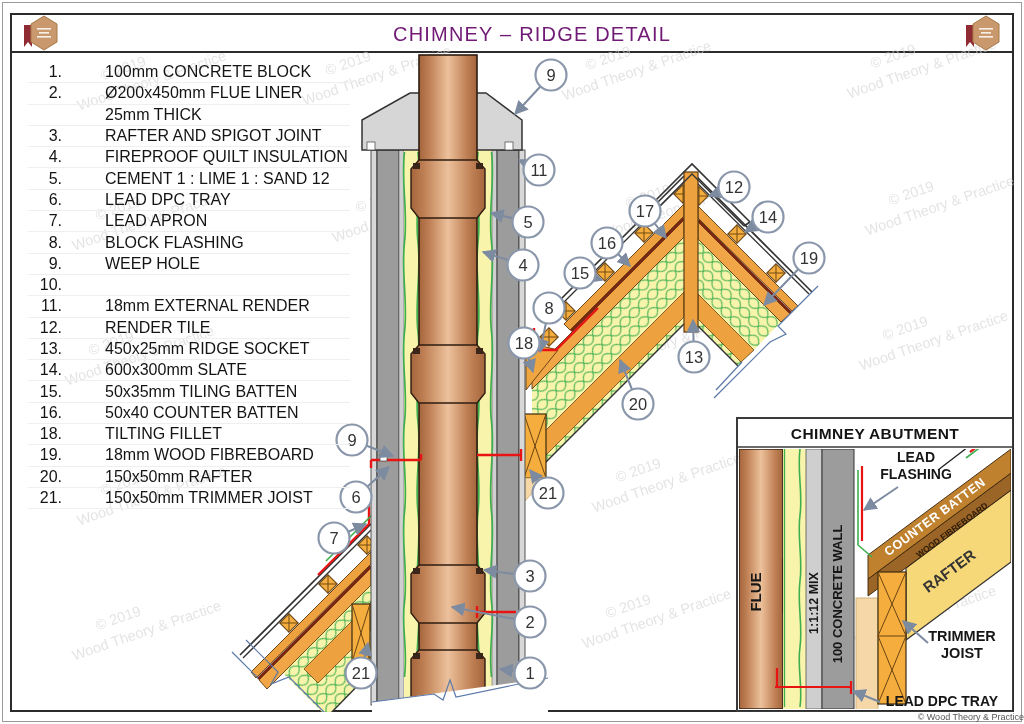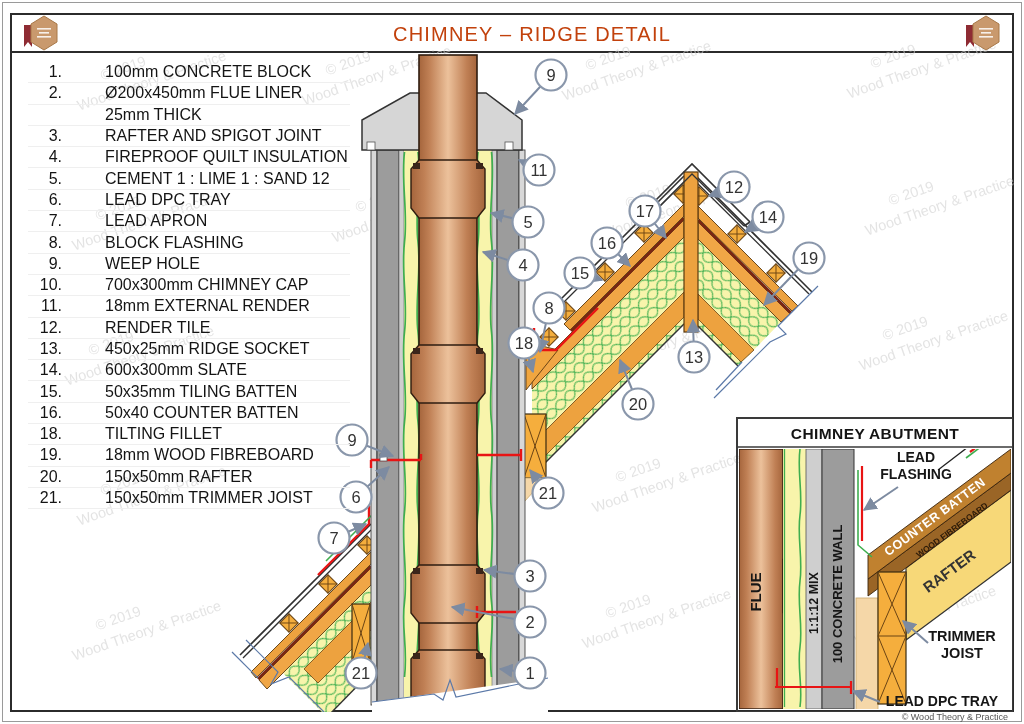--- a/index.html
+++ b/index.html
@@ -2,32 +2,32 @@
 <html><head>
 <meta charset="utf-8">
 <style>
   html,body{margin:0;padding:0;background:#fff;}
   .page{position:relative;width:1024px;height:724px;background:#fff;overflow:hidden;
         font-family:"Liberation Sans",sans-serif;}
   .outer-border{position:absolute;inset:2px;border:1px solid #9a9a9a;pointer-events:none;}
   .frame{position:absolute;left:10px;right:10px;top:13px;bottom:12px;border:2px solid #2b2b2b;}
   .header-line{position:absolute;left:10px;top:51px;width:1004px;height:2px;background:#2b2b2b;}
   .title{position:absolute;left:0;right:0;top:23px;text-align:center;font-size:20px;
-         letter-spacing:1.2px;color:#c2410c;z-index:4;padding-left:40px;}
+         letter-spacing:1.2px;color:#701a75;z-index:4;padding-left:40px;}
   .logo{position:absolute;top:15px;z-index:4;}
   .logo.left{left:20px;} .logo.right{left:962px;}
   .legend{position:absolute;left:28px;top:62px;width:322px;z-index:3;}
   .lrow{display:flex;height:20.3px;align-items:center;border-bottom:1px solid #efefef;}
   .lnum{width:34px;text-align:right;margin-right:7px;flex:none;font-size:16px;color:#141414;}
   .ltxt{font-size:16px;color:#141414;white-space:nowrap;margin-left:36px;}
   .wm{position:absolute;color:#d2d2d2;opacity:.6;font-size:14.5px;line-height:1.45;
       transform:rotate(-19deg);z-index:1;white-space:nowrap;}
   .wm .l1{display:block;margin-left:32px;}
   svg.diagram{position:absolute;left:11px;top:53px;z-index:2;}
-  .footer{position:absolute;top:712px;right:16px;font-size:9px;color:#555;z-index:4;}
+  .footer{position:absolute;top:712px;right:0;font-size:9px;color:#555;z-index:4;}
 </style>
 </head>
 <body>
 
 <div class="page">
   <div class="outer-border"></div>
   <div class="frame"></div>
   <div class="header-line"></div>
 
   <div class="wm" style="left:70px;top:50px"><span class="l1">© 2019</span><span>Wood Theory &amp; Practice</span></div>
@@ -101,21 +101,20 @@
     <div class="lrow">
         <span class="lnum">8.</span>
         <span class="ltxt">BLOCK FLASHING</span>
       </div>
     <div class="lrow">
         <span class="lnum">9.</span>
         <span class="ltxt">WEEP HOLE</span>
       </div>
     <div class="lrow">
         <span class="lnum">10.</span>
-        <span class="ltxt">700x300mm CHIMNEY CAP</span>
       </div>
     <div class="lrow">
         <span class="lnum">11.</span>
         <span class="ltxt">18mm EXTERNAL RENDER</span>
       </div>
     <div class="lrow">
         <span class="lnum">12.</span>
         <span class="ltxt">RENDER TILE</span>
       </div>
     <div class="lrow">

